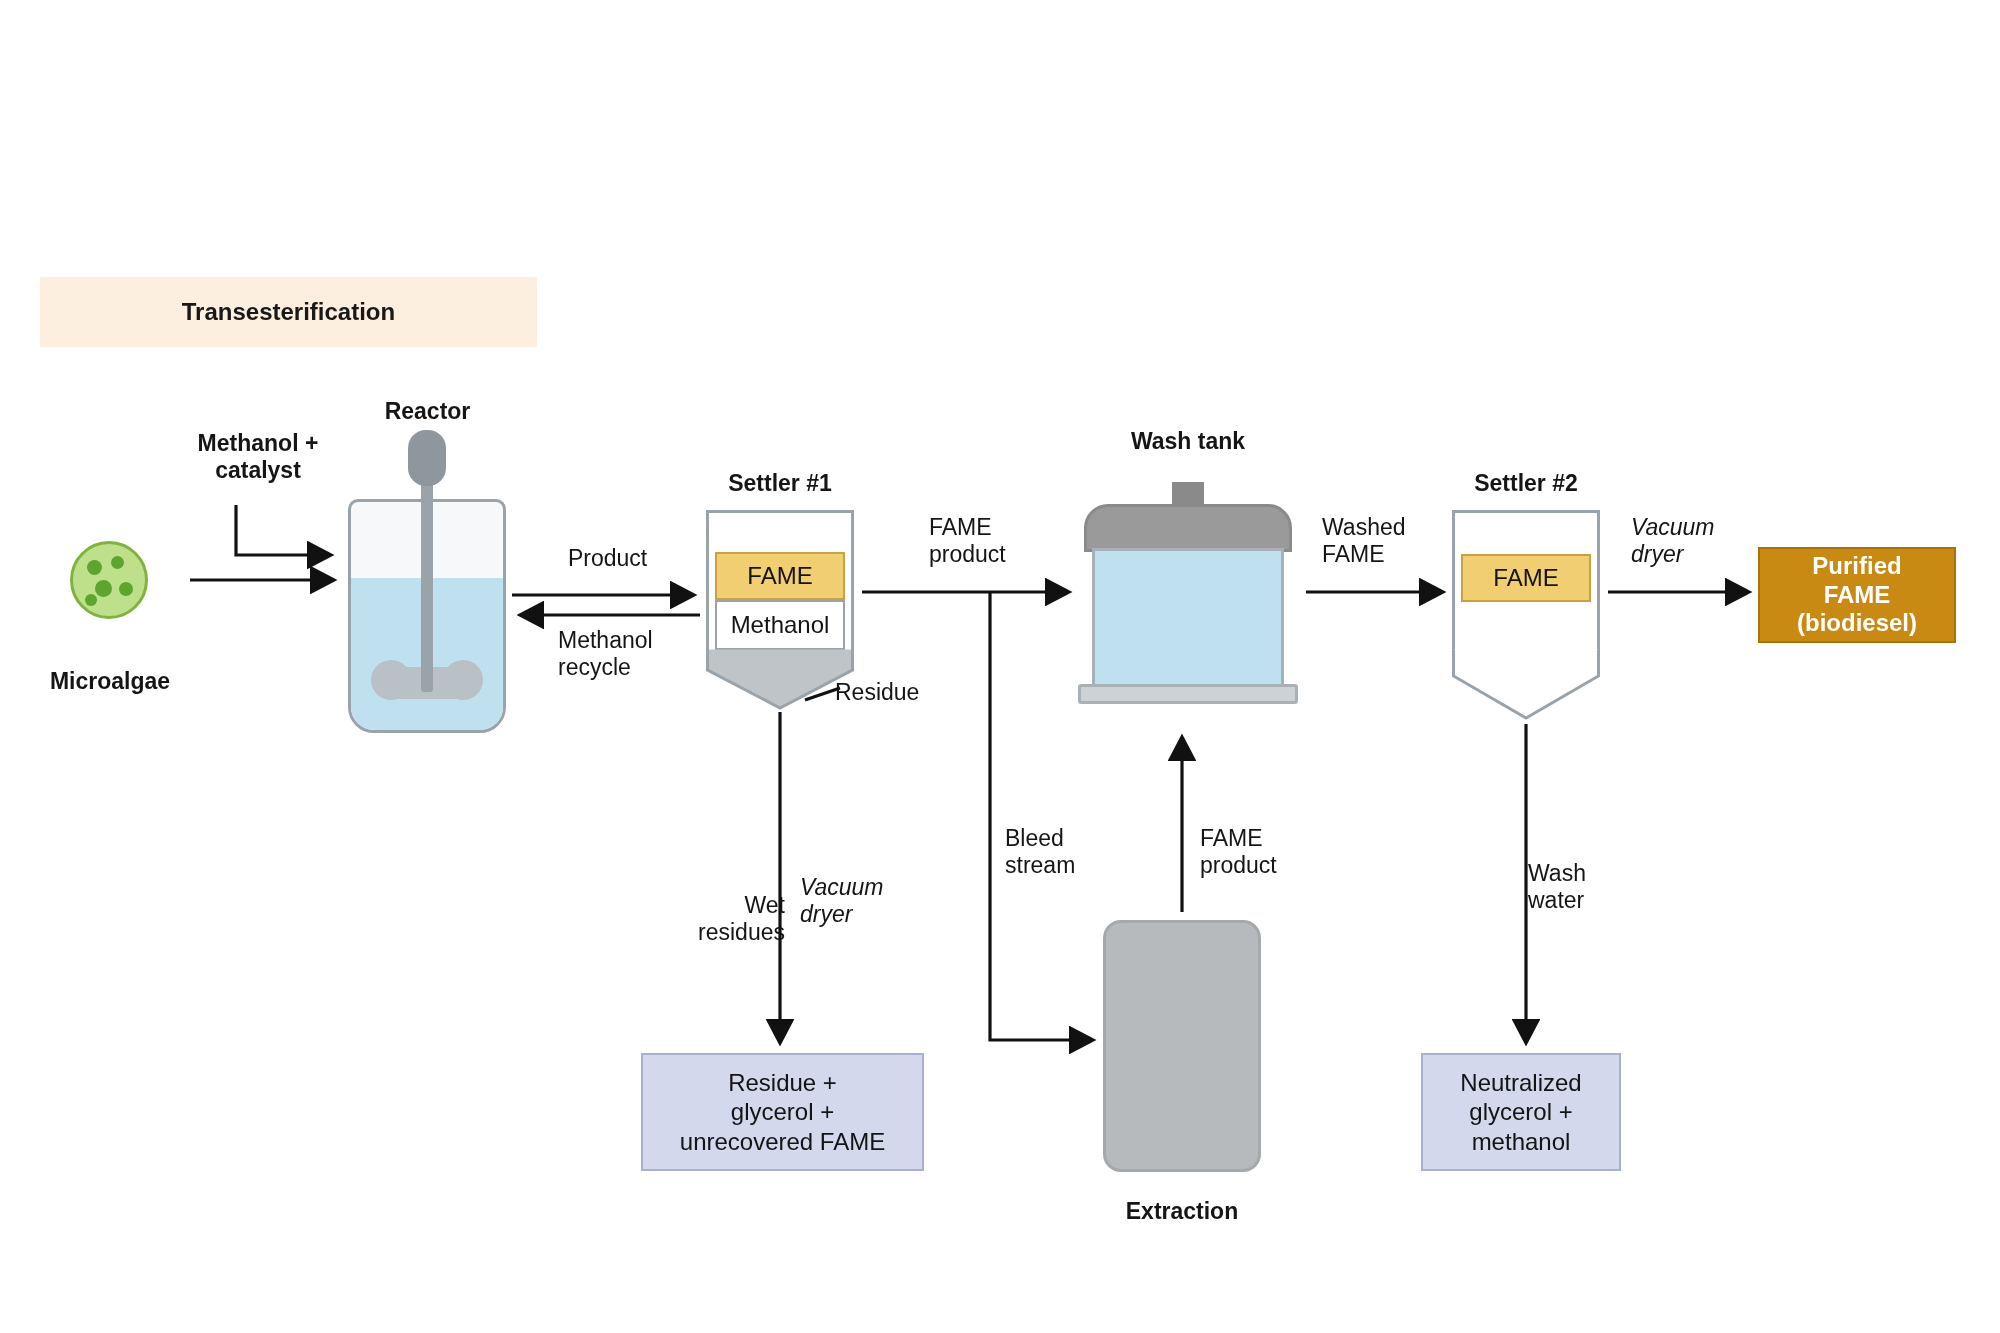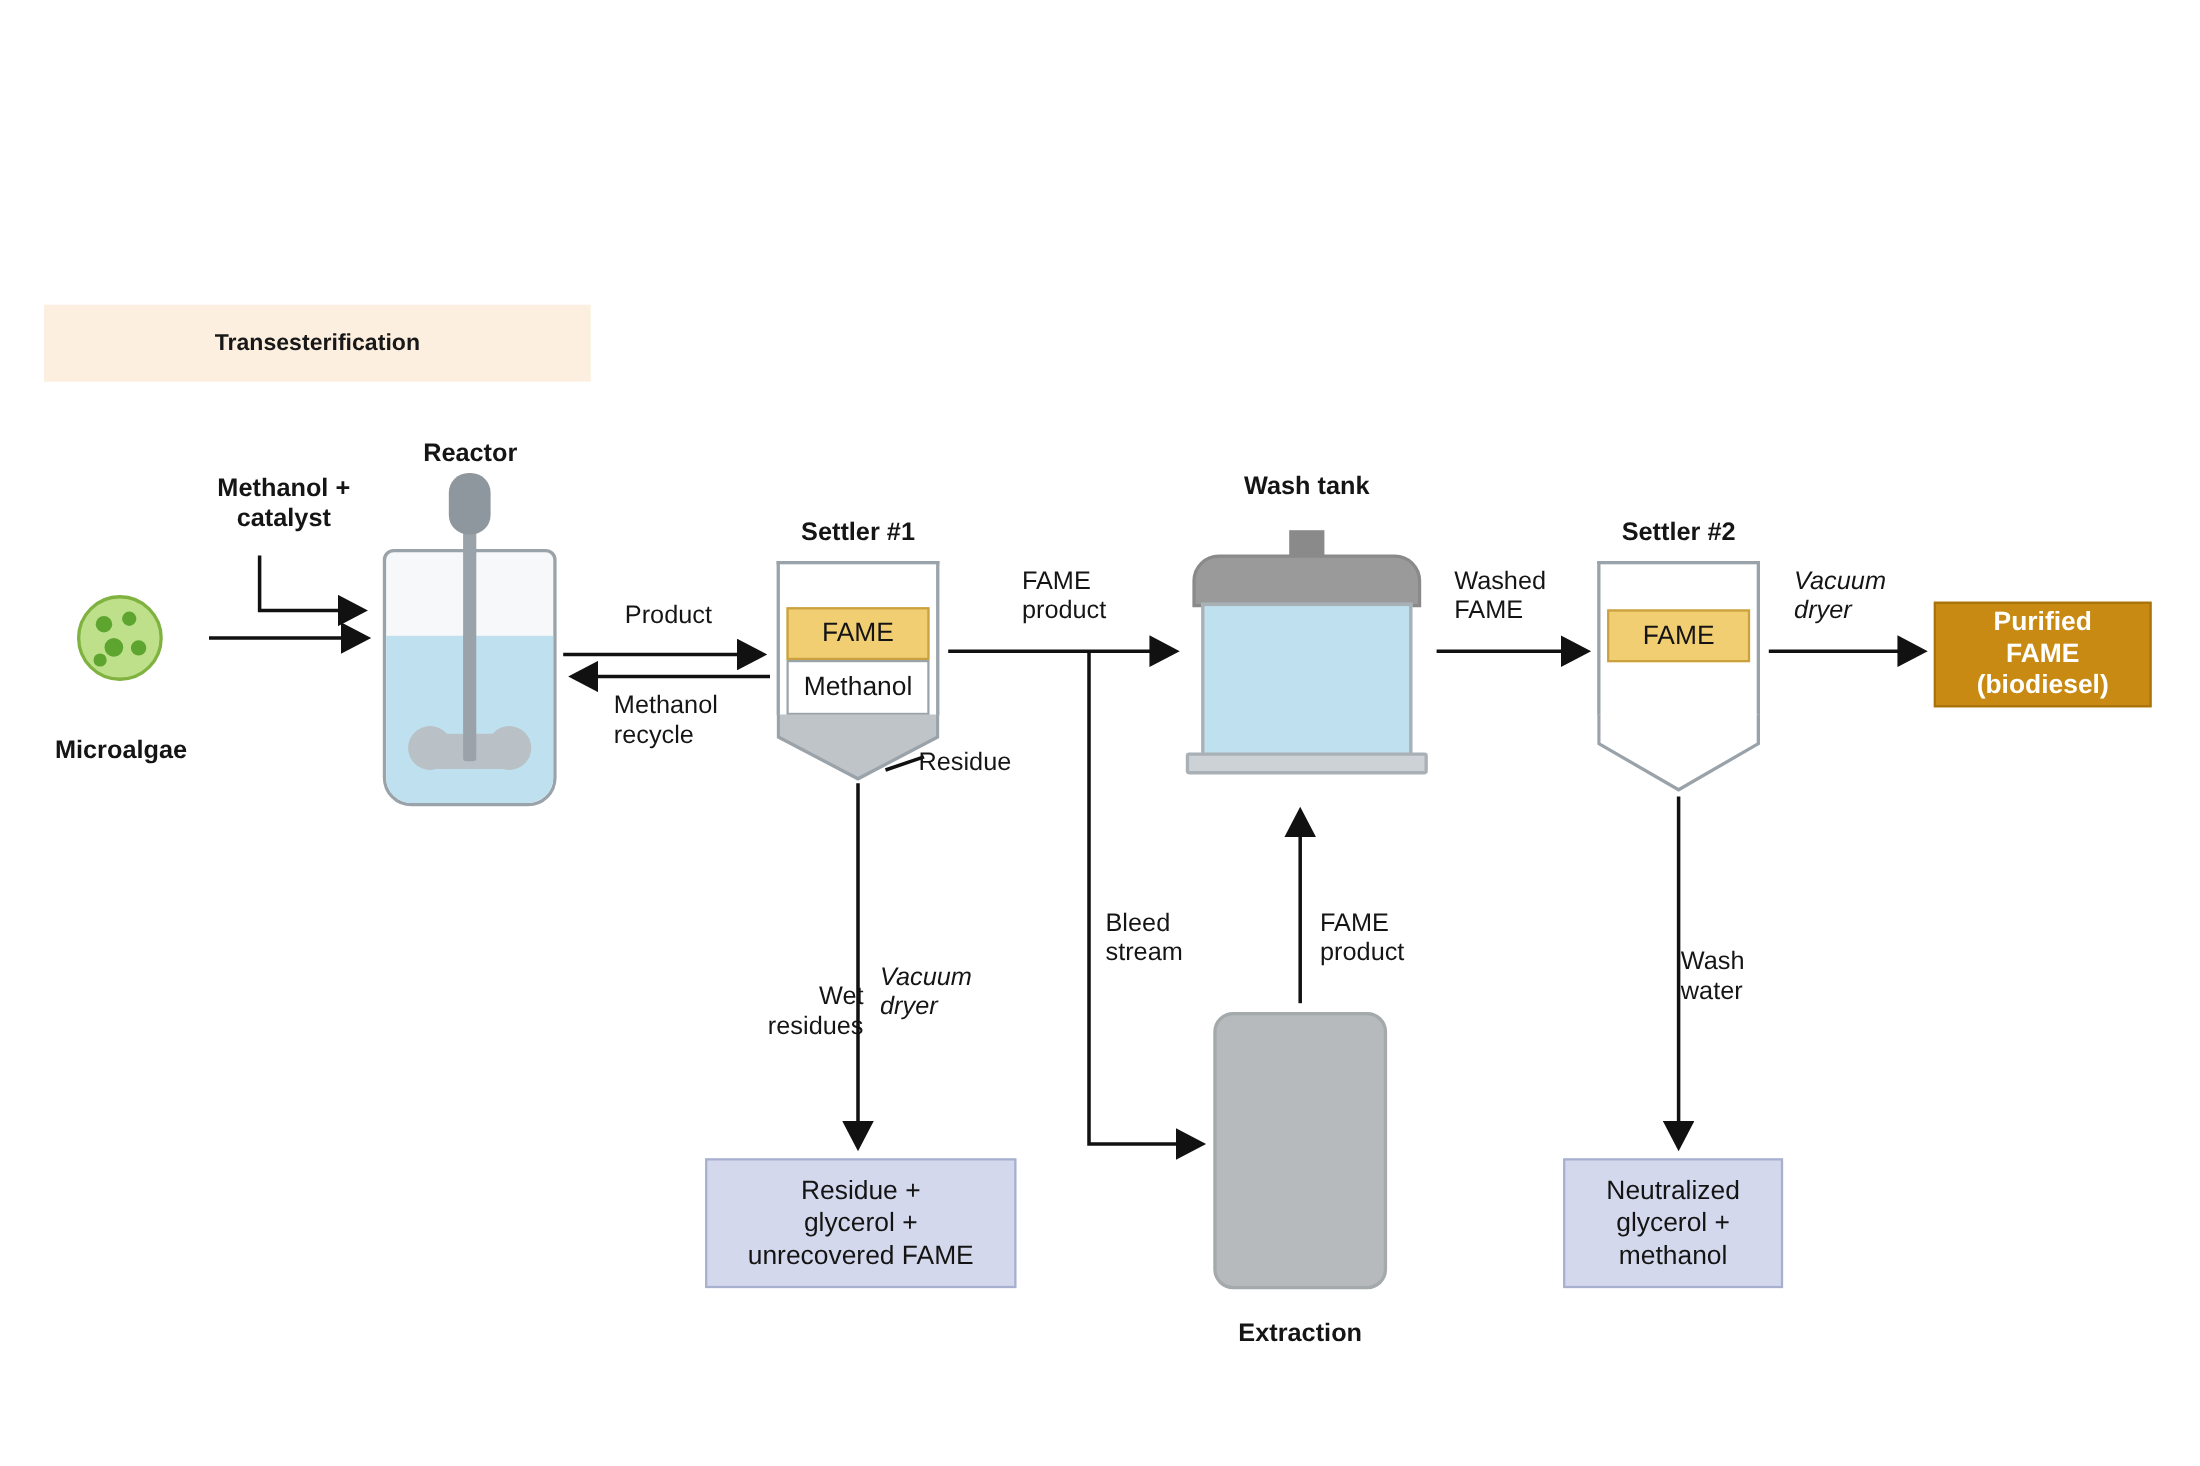--- a/index.html
+++ b/index.html
@@ -34,21 +34,21 @@
   }
   #title .accent { color: #D79B20; }
 
   
   .banner {
     background: #FCEFDF;
     height: 70px;
     display: flex;
     align-items: center;
     justify-content: center;
-    font-size: 21px;
+    font-size: 24px;
     font-weight: bold;
     color: #181818;
   }
   #banner-trans { left: 40px;  top: 277px; width: 497px; }
   #banner-phase { left: 693px; top: 277px; width: 1262px; }
 
   
   .lbl {
     font-size: 23px;
     color: #151515;

